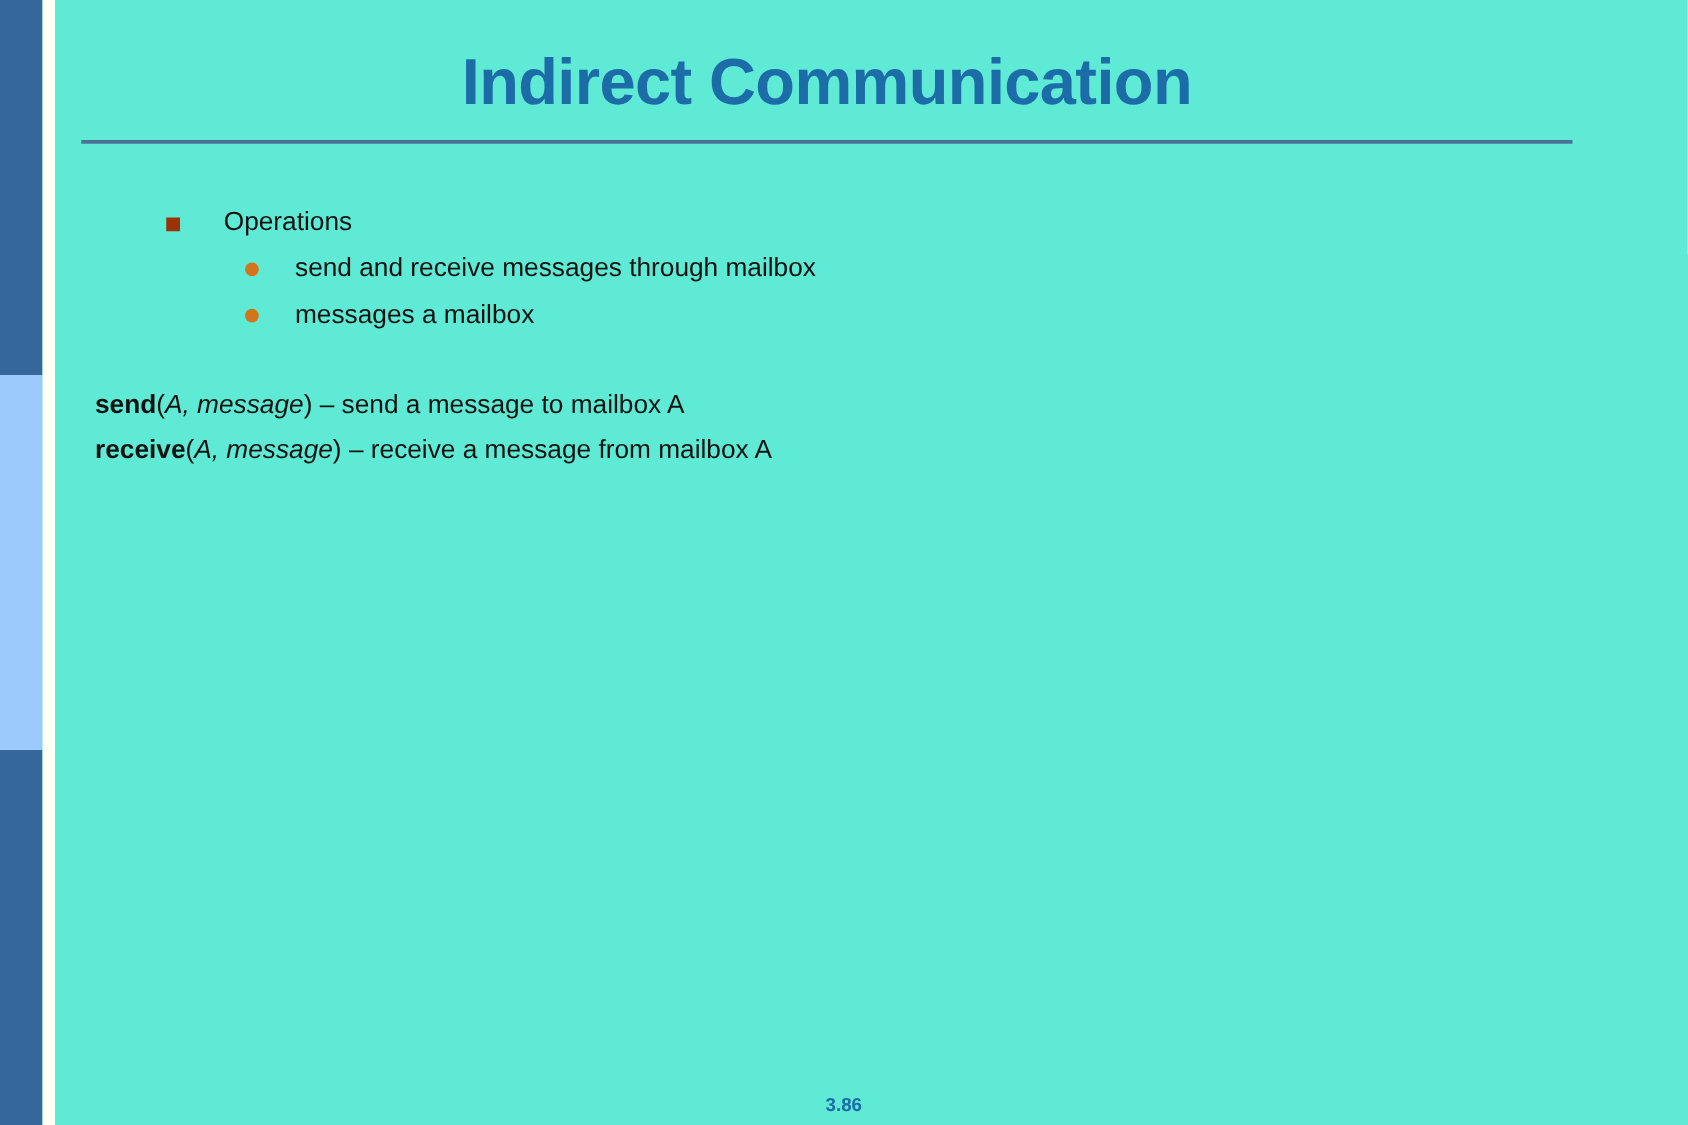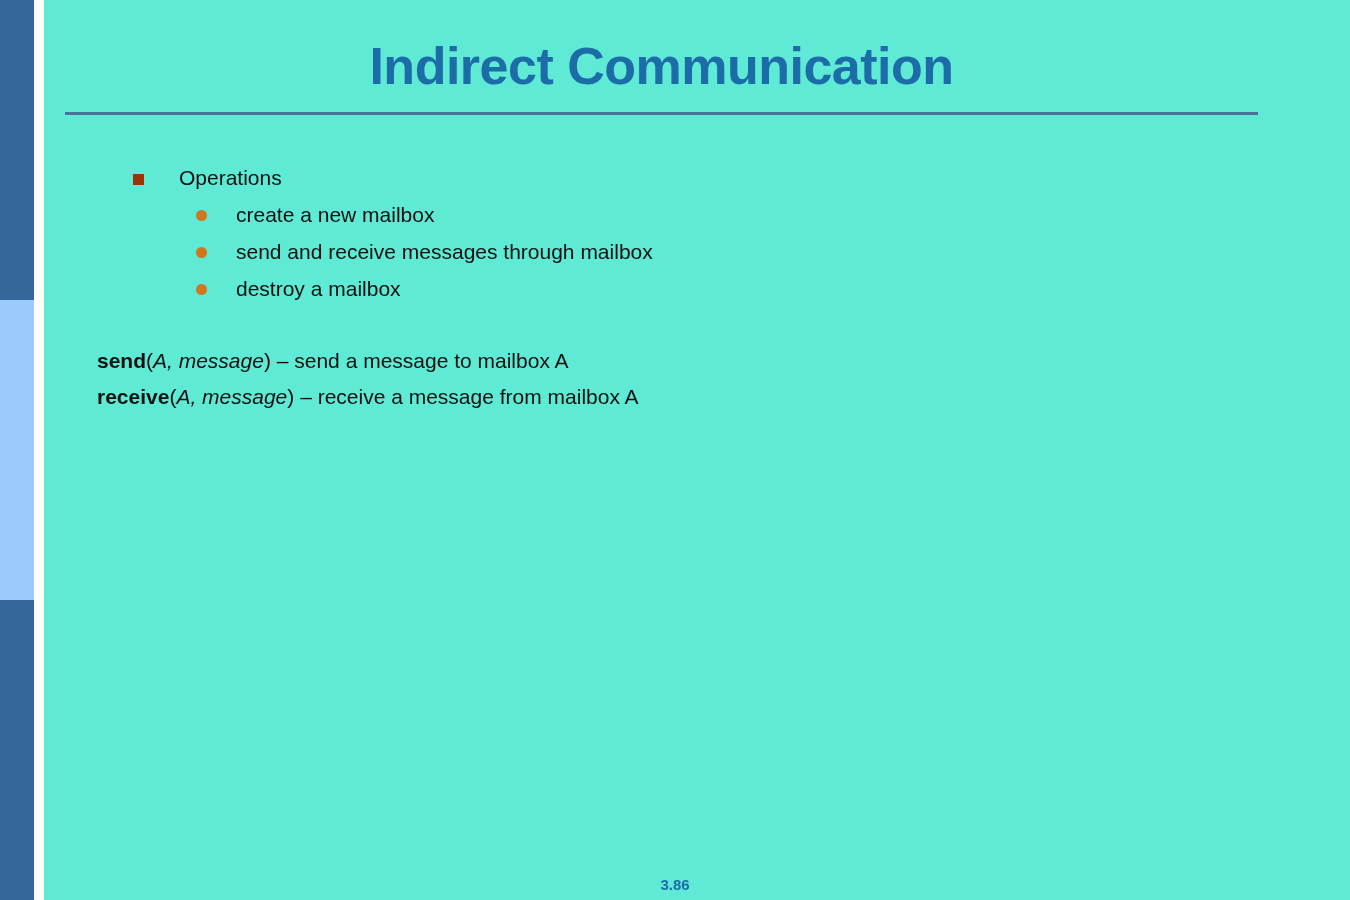--- a/index.html
+++ b/index.html
@@ -108,21 +108,21 @@
     position: absolute;
     left: 196px;
     top: 14px;
     width: 11px;
     height: 11px;
     border-radius: 50%;
     background: #D2761C;
   }
 
   .plain-line {
-    padding-left: 97px;
+    padding-left: 76px;
     font-size: 21px;
     color: #111111;
     line-height: 36px;
     min-height: 36px;
   }
 
   .spacer-block { height: 36px; }
 
   b.kw { font-weight: bold; }
   i.arg { font-style: italic; }
@@ -154,33 +154,29 @@
   <div class="title">Indirect Communication</div>
   <div class="title-rule"></div>
 
   <div class="content">
 
     <div class="lvl1">
       <span class="sq-bullet"></span>
       <span>Operations</span>
     </div>
 
-    <div class="lvl2">
-      <span class="dot-bullet"></span>
-      <span>create a new mailbox</span>
-    </div>
 
     <div class="lvl2">
       <span class="dot-bullet"></span>
       <span>send and receive messages through mailbox</span>
     </div>
 
     <div class="lvl2">
       <span class="dot-bullet"></span>
-      <span>destroy a mailbox</span>
+      <span>messages a mailbox</span>
     </div>
 
     <div class="spacer-block"></div>
 
 
     <div class="plain-line">
       <b class="kw">send</b><span>(</span><i class="arg">A, message</i><span>)</span><span> – send a message to mailbox A</span>
     </div>
 
     <div class="plain-line">

